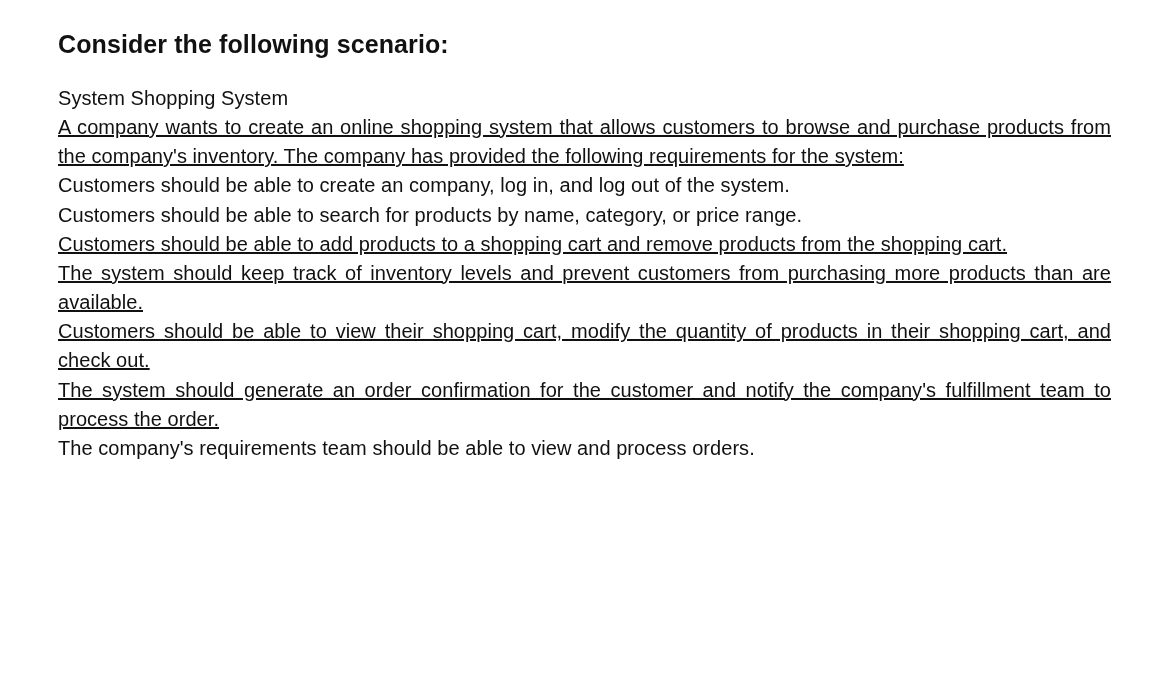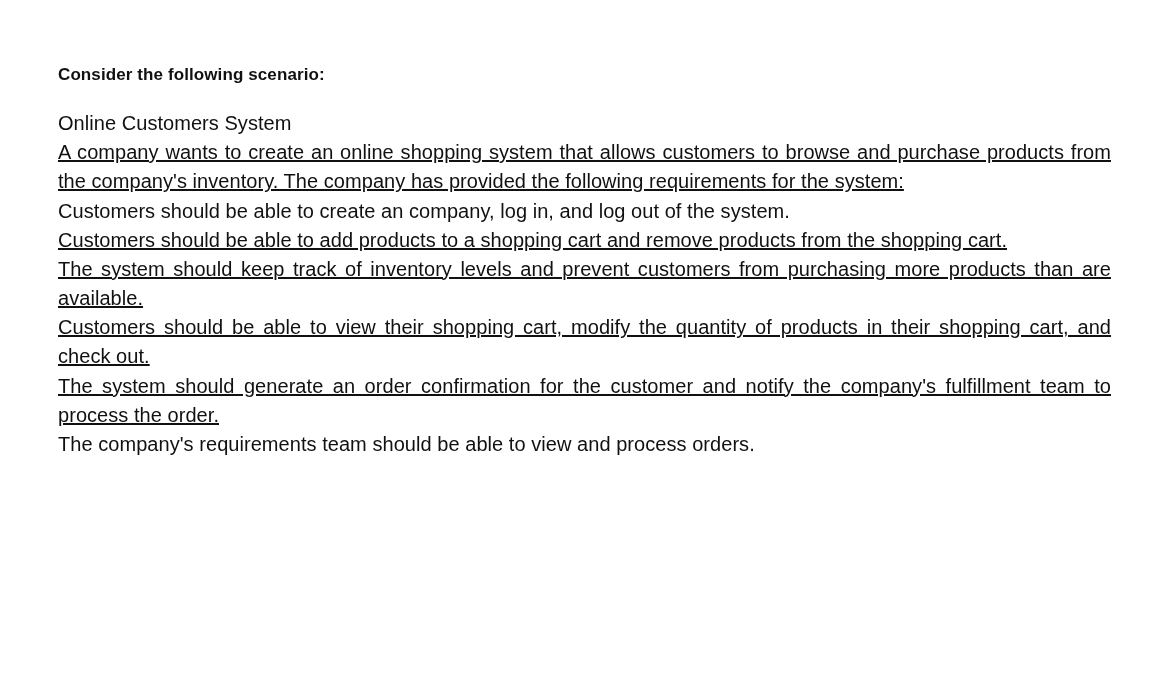--- a/index.html
+++ b/index.html
@@ -12,45 +12,45 @@
     color: #111111;
     overflow: hidden;
   }
   .page {
     box-sizing: border-box;
     padding: 28px 58px 28px 58px;
     width: 1169px;
   }
   .heading {
     font-weight: 700;
-    font-size: 17px;
+    font-size: 25px;
     line-height: 1.35;
     margin-bottom: 22px;
     letter-spacing: 0.1px;
-    margin-top: 36px;
   }
   .body-text p {
     margin: 0;
     font-size: 20px;
     line-height: 1.46;
     letter-spacing: 0.05px;
   }
   .body-text .justify {
     text-align: justify;
     text-decoration: underline;
   }
 </style>
 </head>
 <body>
 
 <div class="page">
   <div class="heading">Consider the following scenario:</div>
   <div class="body-text" id="body-text">
-      <p>Online Customers System</p>
+      <p>System Shopping System</p>
       <p class="justify">A company wants to create an online shopping system that allows customers to browse and purchase products from the company's inventory. The company has provided the following requirements for the system:</p>
       <p>Customers should be able to create an company, log in, and log out of the system.</p>
+      <p>Customers should be able to search for products by name, category, or price range.</p>
       <p class="justify">Customers should be able to add products to a shopping cart and remove products from the shopping cart.</p>
       <p class="justify">The system should keep track of inventory levels and prevent customers from purchasing more products than are available.</p>
       <p class="justify">Customers should be able to view their shopping cart, modify the quantity of products in their shopping cart, and check out.</p>
       <p class="justify">The system should generate an order confirmation for the customer and notify the company's fulfillment team to process the order.</p>
       <p>The company's requirements team should be able to view and process orders.</p>
     </div>
 </div>
 
 </body></html>

